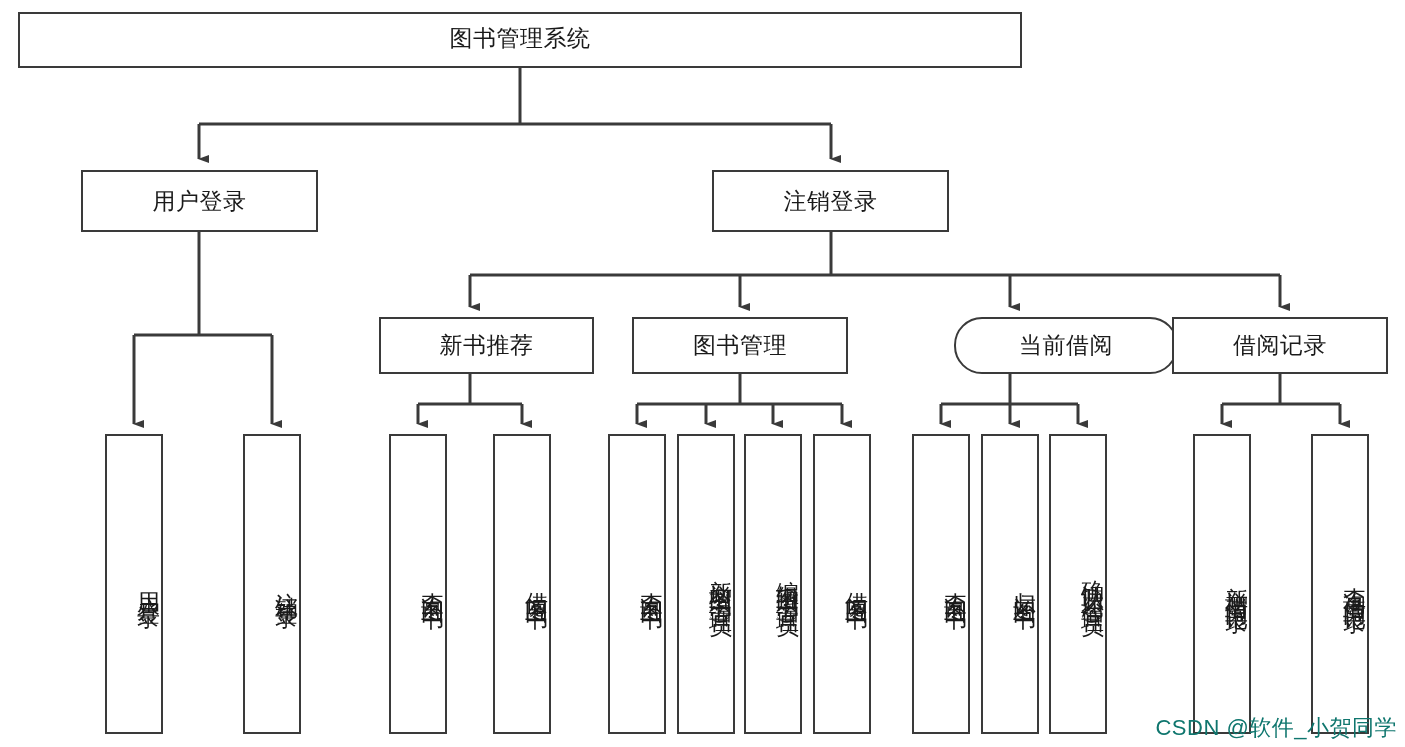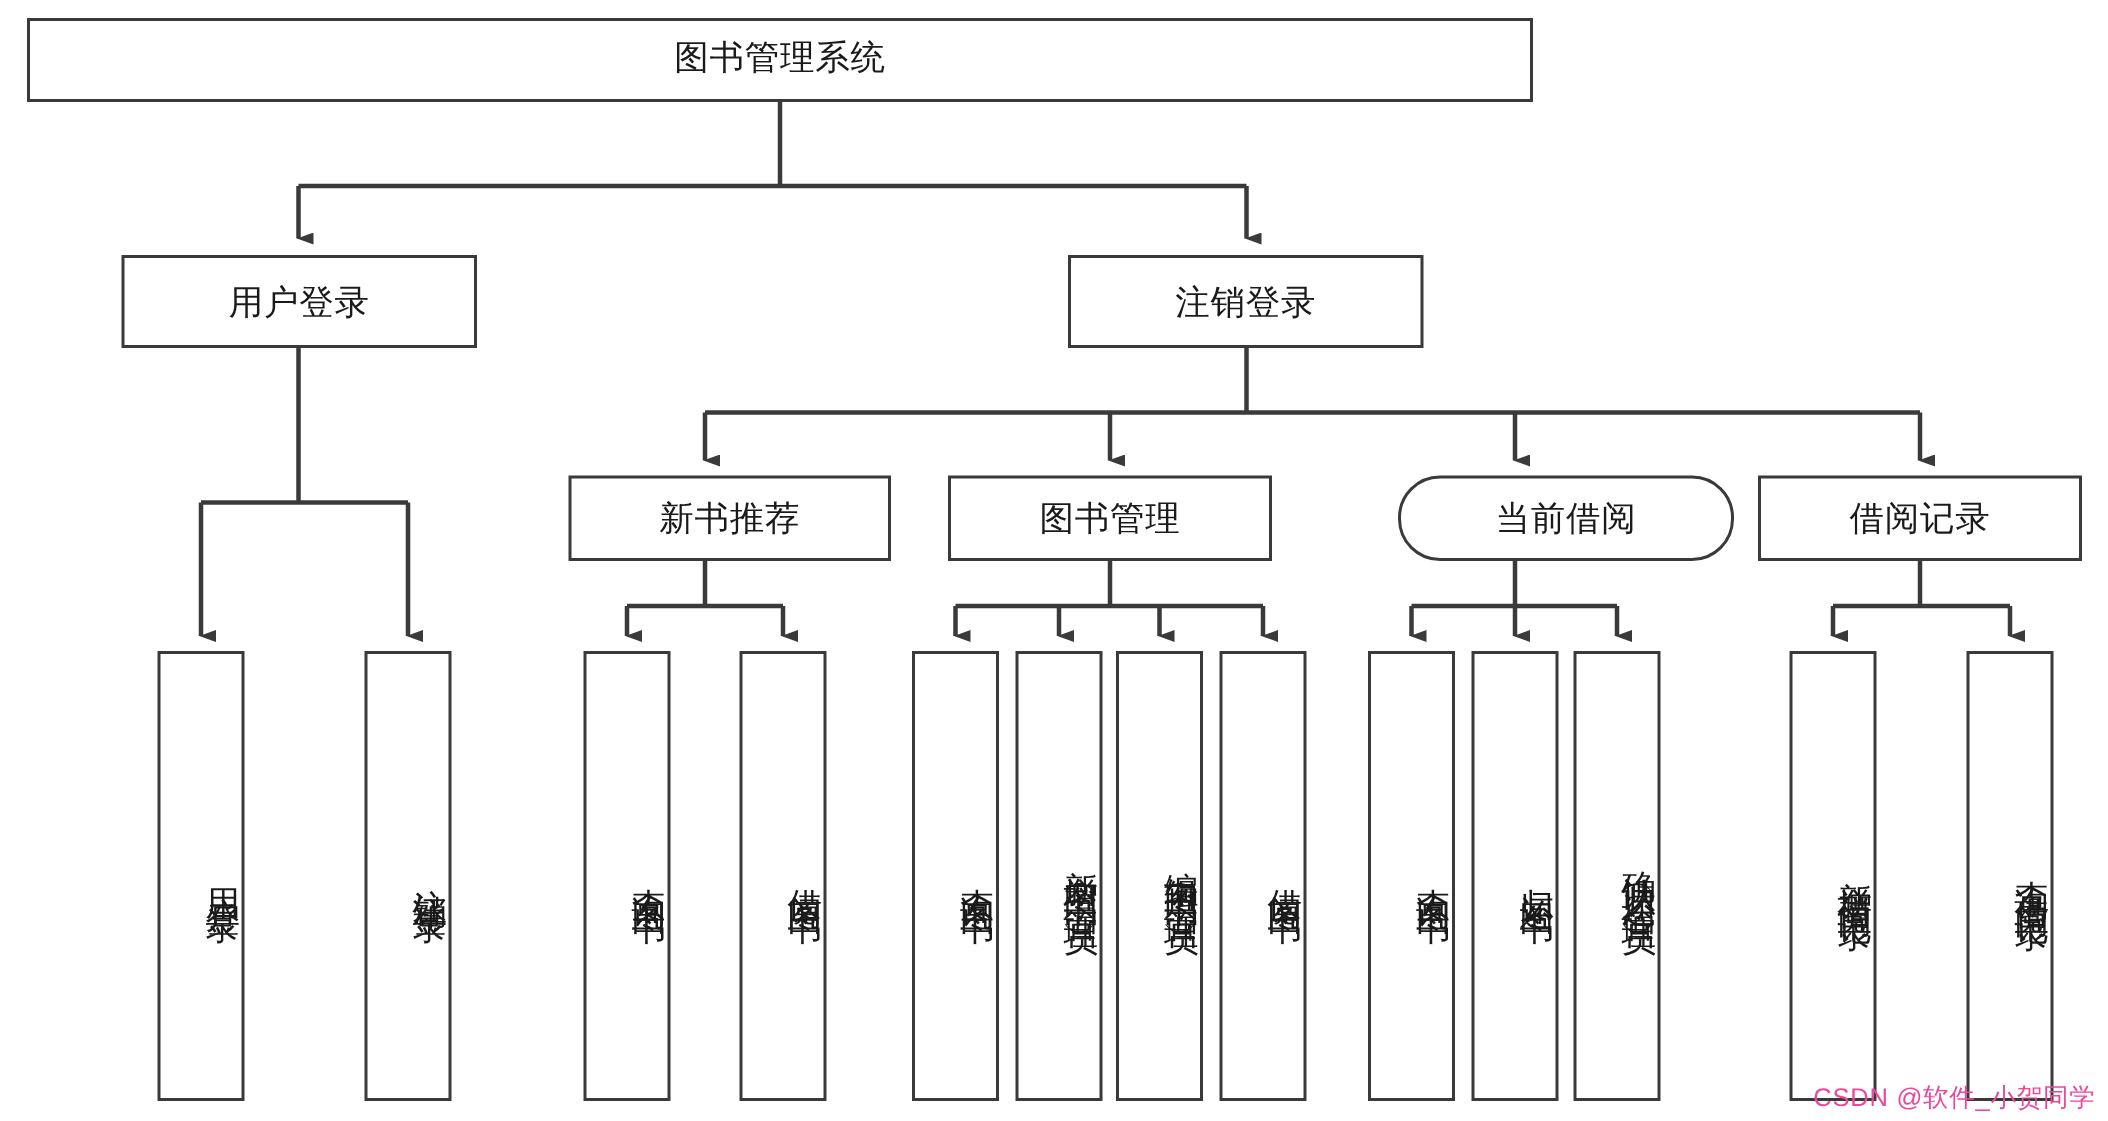--- a/index.html
+++ b/index.html
@@ -55,22 +55,22 @@
   }
   .node.vertical span {
     writing-mode: vertical-rl;
     text-orientation: upright;
     display: block;
   }
   .watermark {
     position: absolute;
     right: 8px;
     bottom: 4px;
-    font-size: 17px;
-    color: #ec4899;
+    font-size: 22px;
+    color: #0f766e;
     letter-spacing: 0.5px;
     white-space: nowrap;
     user-select: none;
   }
 </style>
 </head>
 <body>
 
 <div id="canvas">
 
@@ -137,21 +137,21 @@
   <div class="node horizontal" style="left:712px; top:170px; width:237px; height:62px;">
     <span>注销登录</span>
   </div>
 
   <div class="node horizontal" style="left:363px; top:317px; width:215px; height:57px;margin-left:16px;">
     <span>新书推荐</span>
   </div>
   <div class="node horizontal" style="left:632px; top:317px; width:216px; height:57px;">
     <span>图书管理</span>
   </div>
-  <div class="node horizontal" style="left:932px; top:317px; width:224px; height:57px;border-radius:28px;">
+  <div class="node horizontal" style="left:954px; top:317px; width:224px; height:57px;border-radius:28px;">
     <span>当前借阅</span>
   </div>
   <div class="node horizontal" style="left:1172px; top:317px; width:216px; height:57px;">
     <span>借阅记录</span>
   </div>
 
   <div class="node vertical" style="left:105px; top:434px; width:58px; height:300px;">
     <span>用户登录</span>
   </div>
   <div class="node vertical" style="left:243px; top:434px; width:58px; height:300px;">

